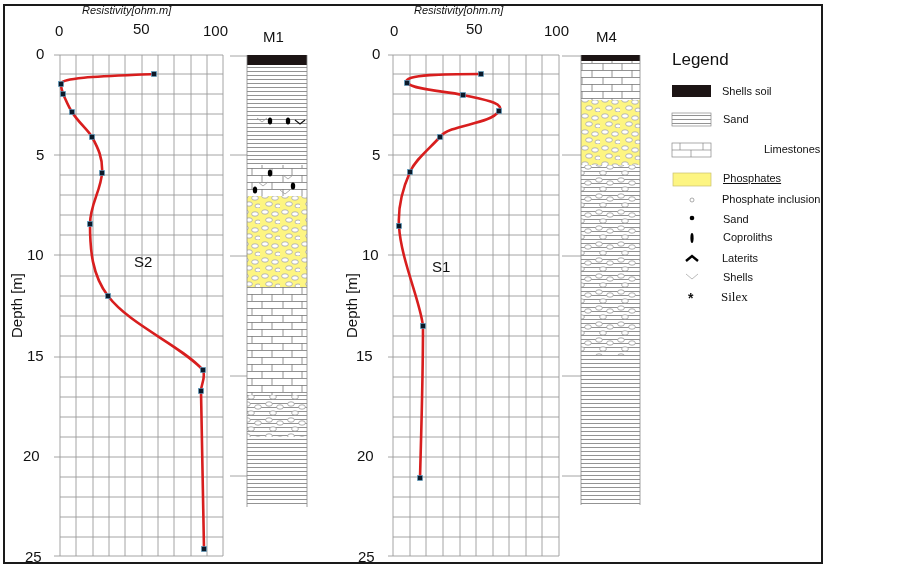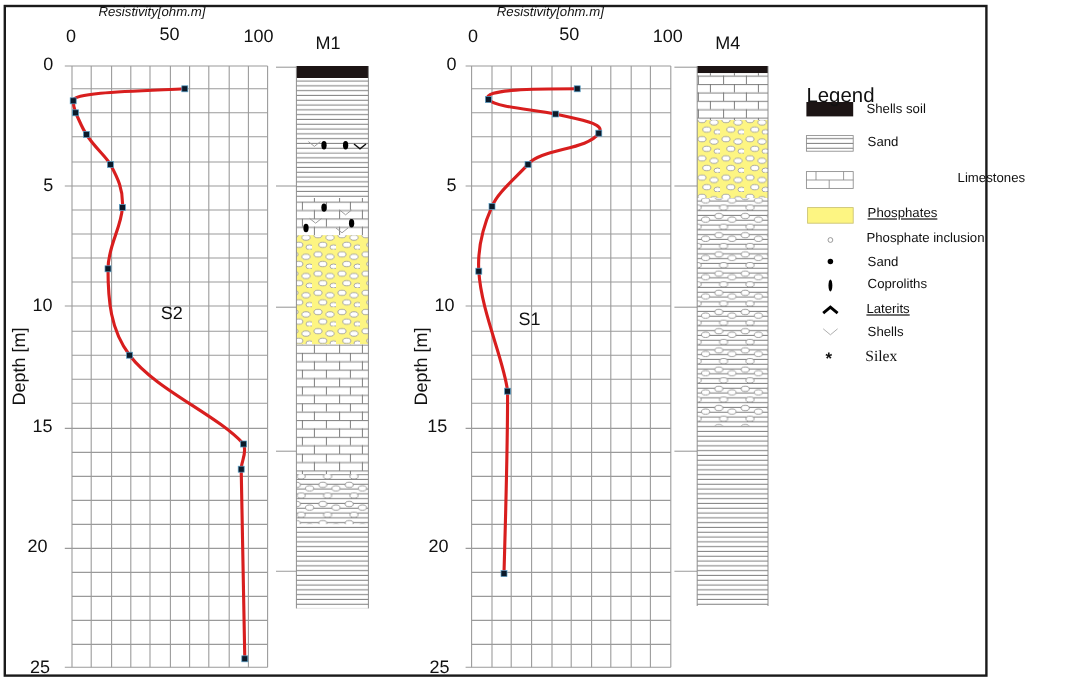--- a/index.html
+++ b/index.html
@@ -5,21 +5,21 @@
   html, body { margin: 0; padding: 0; background: #ffffff; }
   body { width: 903px; height: 566px; position: relative; overflow: hidden; font-family: "Liberation Sans", sans-serif; color: #111; }
   .frame { position: absolute; left: 3px; top: 4px; width: 816px; height: 556px; border: 2px solid #1a1a1a; box-sizing: content-box; }
   svg.plot { position: absolute; left: 0; top: 0; }
   .txt { position: absolute; white-space: nowrap; }
   .axis-title { font-size: 11px; font-style: italic; }
   .tick { font-size: 15px; }
   .col-title { font-size: 15px; }
   .profile-label { font-size: 15px; }
   .ylabel { font-size: 15px; transform: rotate(-90deg); transform-origin: left top; }
-  .legend-title { font-size: 17px; margin-top: 20px; }
+  .legend-title { font-size: 17px; }
   .legend-item { font-size: 11px; }
   .legend-serif { font-family: "Liberation Serif", serif; font-size: 13px; }
 </style>
 </head>
 <body>
 
 <div class="frame"></div>
 
 <svg class="plot" width="903" height="566" viewBox="0 0 903 566">
   <defs>
@@ -251,21 +251,21 @@
 <div class="txt tick" style="left:362px; top:246px;">10</div>
 <div class="txt tick" style="left:356px; top:347px;">15</div>
 <div class="txt tick" style="left:357px; top:447px;">20</div>
 <div class="txt tick" style="left:358px; top:548px;">25</div>
 <div class="txt ylabel" style="left:343px; top:338px;">Depth [m]</div>
 <div class="txt profile-label" style="left:432px; top:258px;">S1</div>
 
 <div class="txt legend-title" style="left:672px; top:50px;">Legend</div>
 <div class="txt legend-item" style="left:722px; top:85px;">Shells soil</div>
 <div class="txt legend-item" style="left:723px; top:113px;">Sand</div>
-<div class="txt legend-item" style="left:756px; top:143px;padding-left:42px;">Limestones</div>
+<div class="txt legend-item" style="left:722px; top:143px;padding-left:42px;">Limestones</div>
 <div class="txt legend-item" style="left:723px; top:172px;text-decoration:underline;">Phosphates</div>
 <div class="txt legend-item" style="left:722px; top:193px;">Phosphate inclusion</div>
 <div class="txt legend-item" style="left:723px; top:213px;">Sand</div>
 <div class="txt legend-item" style="left:723px; top:231px;">Coproliths</div>
-<div class="txt legend-item" style="left:722px; top:252px;text-decoration:underline;">Laterits</div>
+<div class="txt legend-item" style="left:722px; top:252px;">Laterits</div>
 <div class="txt legend-item" style="left:723px; top:271px;">Shells</div>
 <div class="txt legend-serif" style="left:721px; top:289px;">Silex</div>
 <div class="txt" style="left:688px; top:290px; font-size:14px; font-weight:bold;">*</div>
 
 </body></html>

